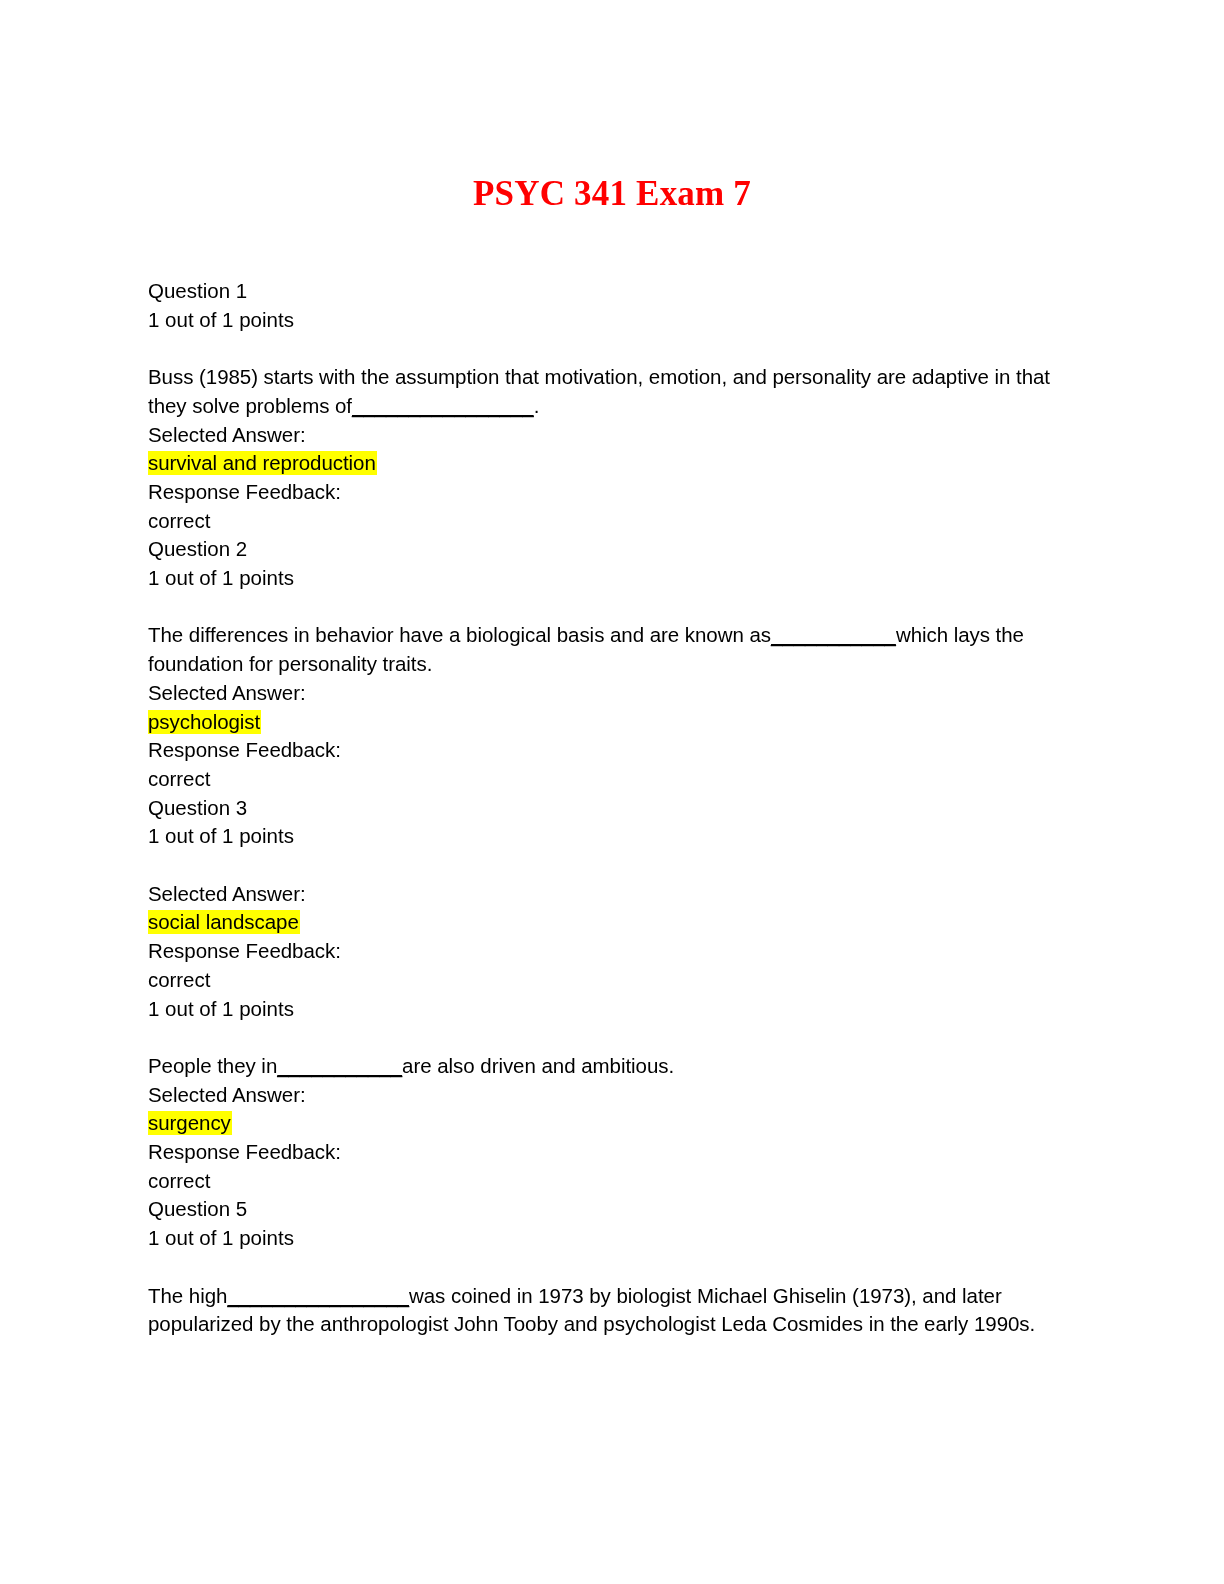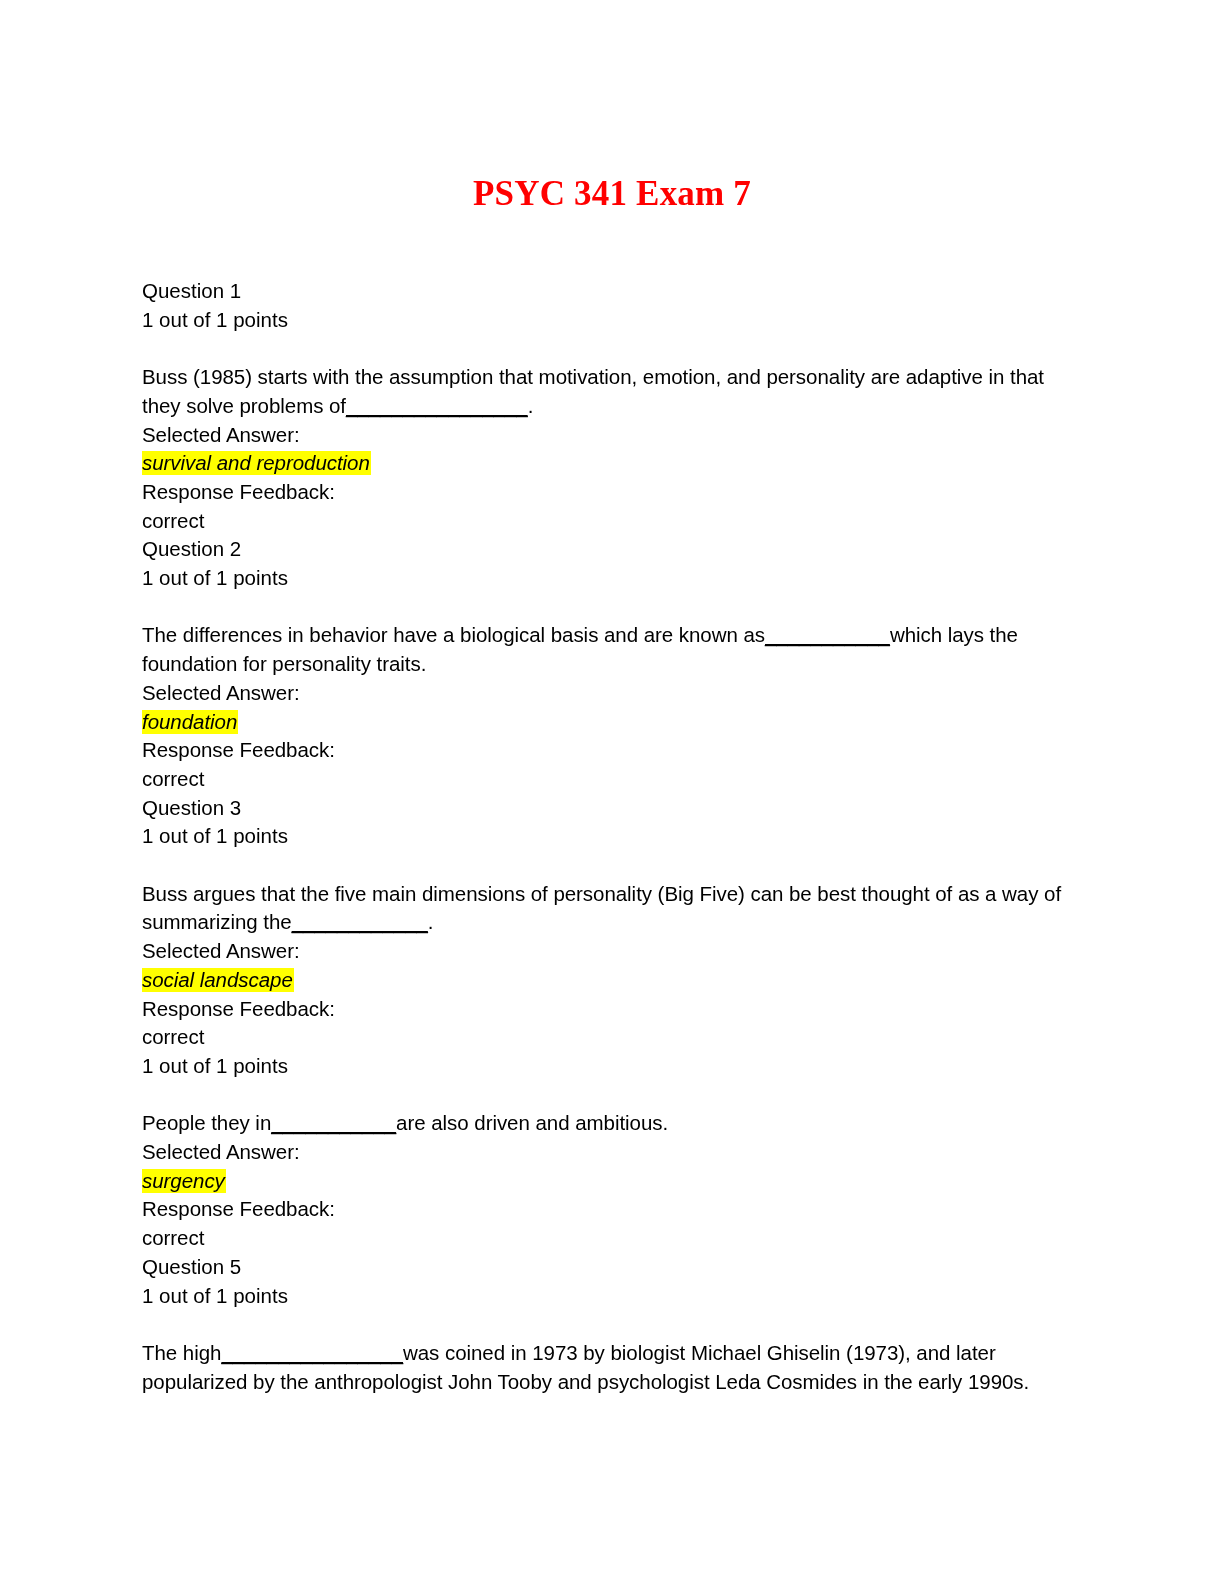--- a/index.html
+++ b/index.html
@@ -31,42 +31,41 @@
     text-align: center;
     font-family: "Liberation Serif", serif;
     font-weight: bold;
     font-size: 35px;
     line-height: 44px;
     color: #ff0000;
     letter-spacing: 0.2px;
   }
   .body-col {
     position: absolute;
-    left: 142px;
+    left: 148px;
     top: 236px;
     width: 925px;
   }
   .line {
     font-size: 20.5px;
     line-height: 28.7px;
     white-space: pre-wrap;
     letter-spacing: -0.05px;
   }
   .q-header {
     font-size: 20.5px;
     line-height: 28.7px;
   }
   .gap {
     height: 28.7px;
   }
   .hl {
     background: #ffff00;
     display: inline;
     padding: 0 1px 1px 0;
-    font-style: italic;
   }
   .blank {
     text-decoration: underline;
     text-decoration-thickness: 2px;
     text-underline-offset: 2px;
   }
   .qblock {
     margin: 0;
     padding: 0;
   }
@@ -90,30 +89,29 @@
       <div class="line">Response Feedback:</div>
       <div class="line">correct</div>
     </div>
 
     <div class="qblock">
       <div class="q-header">Question 2</div>
       <div class="q-header">1 out of 1 points</div>
       <div class="gap"></div>
       <div class="line"><span>The differences in behavior have a biological basis and are known as</span><span class="blank">___________</span><span>which lays the foundation for personality traits.</span></div>
       <div class="line">Selected Answer:</div>
-      <div class="line"><span class="hl">foundation</span></div>
+      <div class="line"><span class="hl">psychologist</span></div>
       <div class="line">Response Feedback:</div>
       <div class="line">correct</div>
     </div>
 
     <div class="qblock">
       <div class="q-header">Question 3</div>
       <div class="q-header">1 out of 1 points</div>
       <div class="gap"></div>
-      <div class="line"><span>Buss argues that the five main dimensions of personality (Big Five) can be best thought of as a way of summarizing the</span><span class="blank">____________</span><span>.</span></div>
       <div class="line">Selected Answer:</div>
       <div class="line"><span class="hl">social landscape</span></div>
       <div class="line">Response Feedback:</div>
       <div class="line">correct</div>
     </div>
 
     <div class="qblock">
       <div class="q-header">1 out of 1 points</div>
       <div class="gap"></div>
       <div class="line"><span>People they in</span><span class="blank">___________</span><span>are also driven and ambitious.</span></div>

